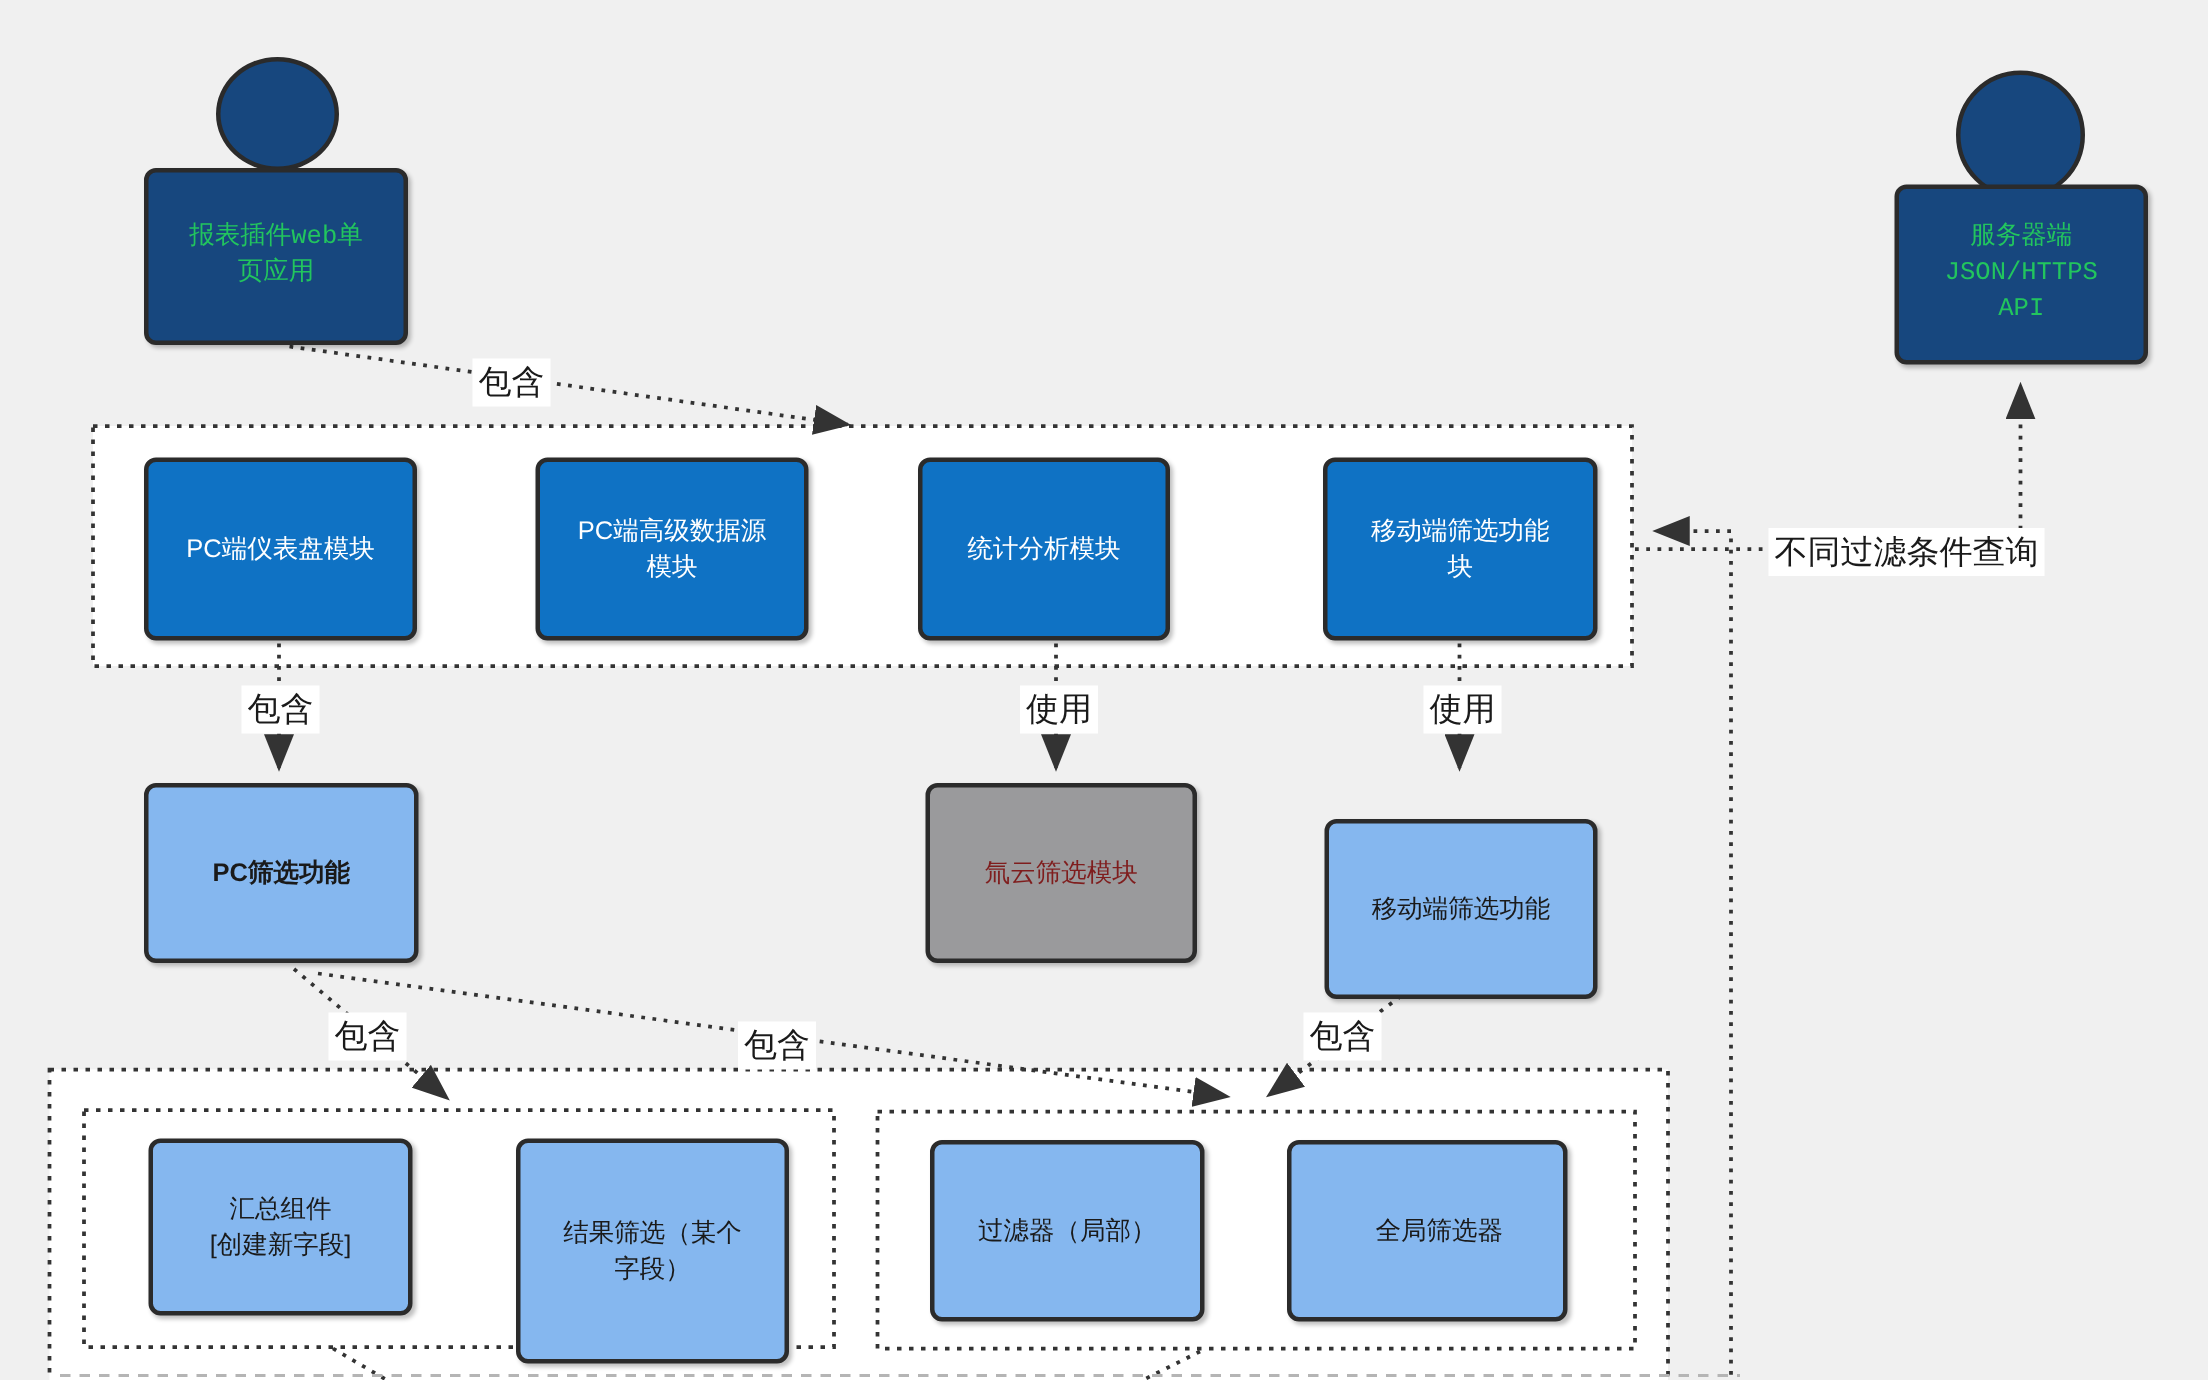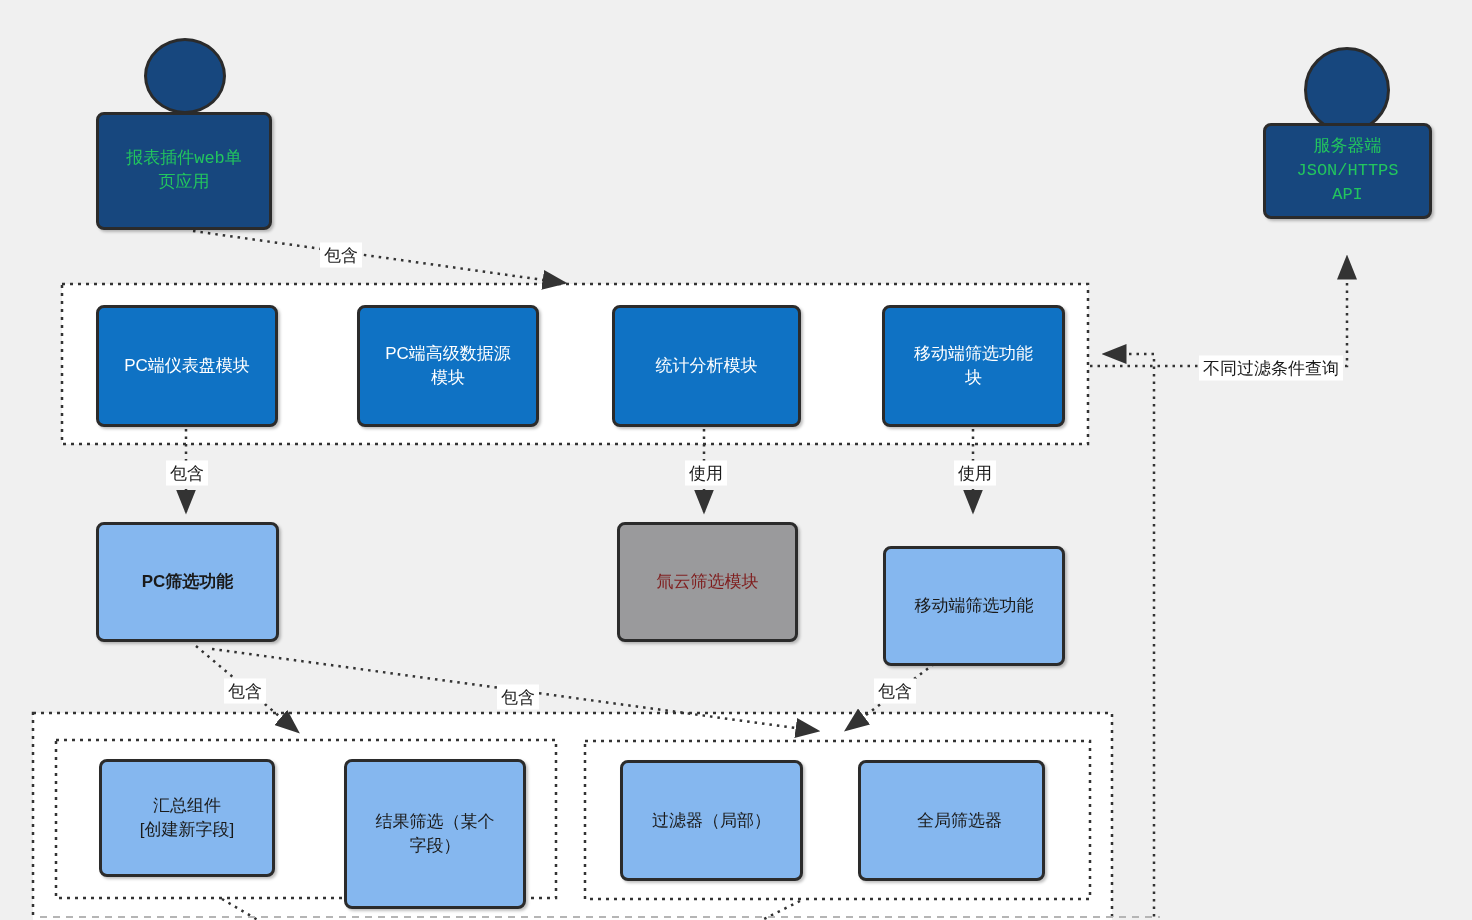--- a/index.html
+++ b/index.html
@@ -24,21 +24,21 @@
   .actor-head{
     position:absolute;z-index:2;box-sizing:border-box;border-radius:50%;
     background:var(--actor-fill,#17477E);border:3px solid var(--stroke,#2b2b2b);
   }
   .module{background:var(--module-fill,#0F72C4);color:#fff;}
   .light{background:var(--light-fill,#85B7EF);color:#1a1a1a;}
   .gray{background:var(--gray-fill,#9A9A9C);color:#7f1d1d;}
 
   .edge-label{
     position:absolute;z-index:3;transform:translate(-50%,-50%);
-    background:#fff;color:#1a1a1a;font-size:17px;padding:1px 4px;
+    background:#fff;color:#1a1a1a;font-size:22px;padding:1px 4px;
     white-space:nowrap;
   }
 </style>
 </head>
 <body>
 
 <div id="canvas">
 
   <svg id="wires" width="1472" height="920" viewBox="0 0 1472 920">
     <defs>
@@ -65,28 +65,28 @@
     <path class="conn" d="M222,899 L268,926"></path>
     <path class="conn" d="M800,901 L746,928"></path>
     <path class="cut-line" d="M40,917 L1160,917"></path>
   </svg>
 
   <div class="actor-head" style="left:144px;top:38px;width:82px;height:76px;"></div>
   <div class="box actor-body" style="left:96px;top:112px;width:176px;height:118px;">报表插件web单
 页应用</div>
 
   <div class="actor-head" style="left:1304px;top:47px;width:86px;height:86px;"></div>
-  <div class="box actor-body" style="left:1263px;top:123px;width:169px;height:96px;">服务器端
+  <div class="box actor-body" style="left:1263px;top:123px;width:169px;height:120px;">服务器端
 JSON/HTTPS
 API</div>
 
   <div class="box module" style="left:357px;top:305px;width:182px;height:122px;">PC端高级数据源
 模块</div>
   <div class="box module" style="left:96px;top:305px;width:182px;height:122px;">PC端仪表盘模块</div>
-  <div class="box module" style="left:612px;top:305px;width:189px;height:122px;">统计分析模块</div>
+  <div class="box module" style="left:612px;top:305px;width:168px;height:122px;">统计分析模块</div>
   <div class="box module" style="left:882px;top:305px;width:183px;height:122px;">移动端筛选功能
 块</div>
 
   <div class="box light" style="left:96px;top:522px;width:183px;height:120px;font-weight:bold;">PC筛选功能</div>
   <div class="box gray" style="left:617px;top:522px;width:181px;height:120px;">氚云筛选模块</div>
   <div class="box light" style="left:883px;top:522px;width:182px;height:120px;margin-top:24px;">移动端筛选功能</div>
 
   <div class="box light" style="left:99px;top:759px;width:176px;height:118px;">汇总组件
 [创建新字段]</div>
   <div class="box light" style="left:344px;top:759px;width:182px;height:150px;">结果筛选（某个

